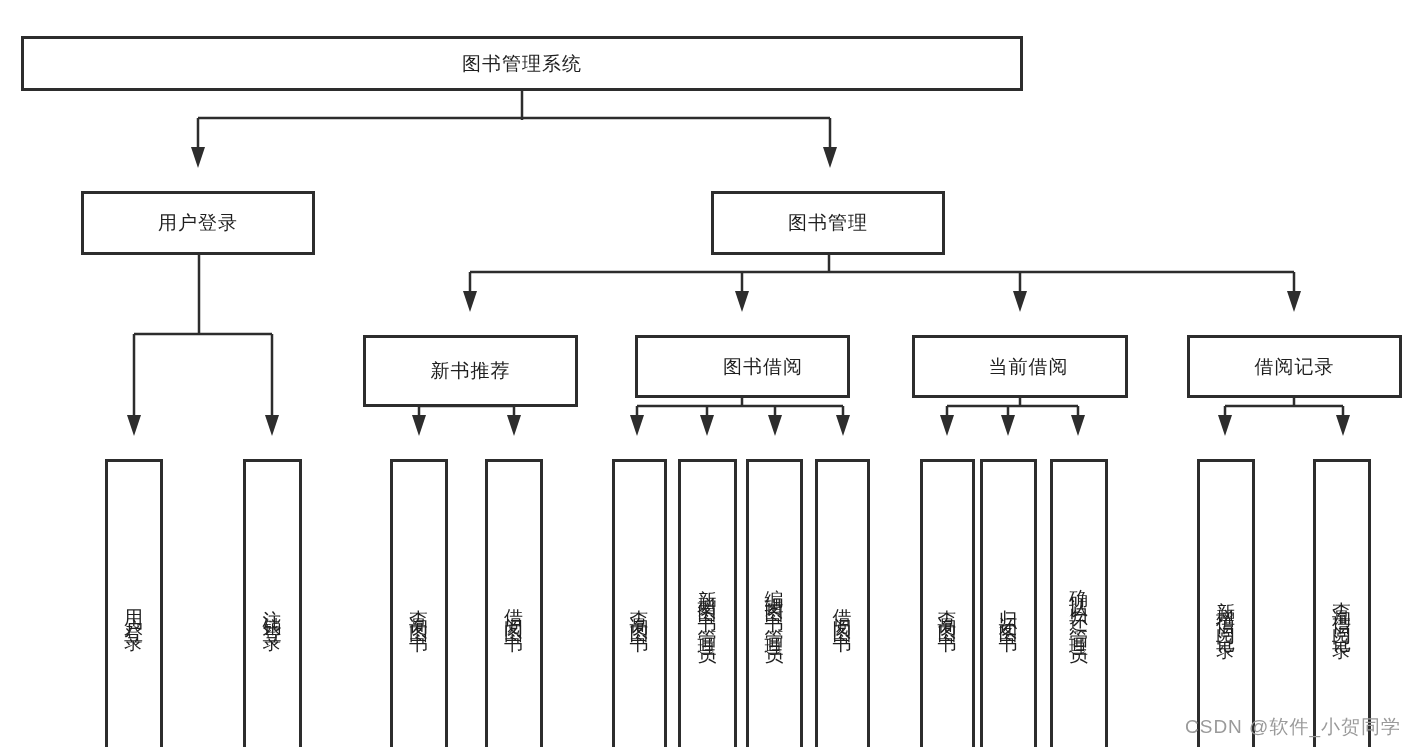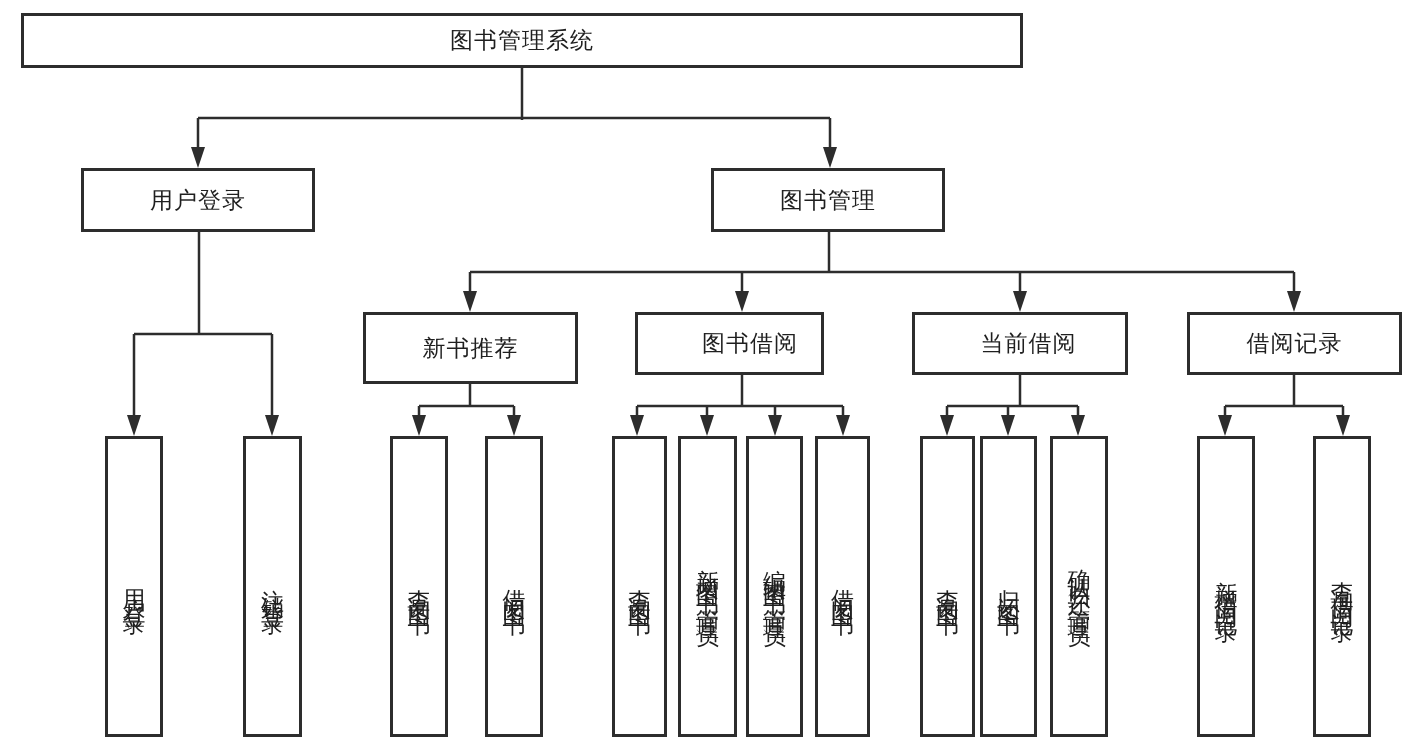--- a/index.html
+++ b/index.html
@@ -16,24 +16,25 @@
   }
   .box {
     position:absolute;
     box-sizing:border-box;
     background:#ffffff;
     border:3px solid #2d2d2d;
     display:flex;
     align-items:center;
     justify-content:center;
     color:#1f1f1f;
-    font-size:23px;
+    font-size:19px;
     letter-spacing:1px;
     white-space:nowrap;
     z-index:2;
+    margin-top:23px;
   }
   .v-box {
     writing-mode:vertical-rl;
     text-orientation:mixed;
     letter-spacing:8px;
     line-height:1;
   }
   .watermark {
     position:absolute;
     left:1185px; top:714px;
@@ -88,21 +89,21 @@
   <div class="box" style="left:81px; top:168px; width:234px; height:64px;">
     <span>用户登录</span>
   </div>
   <div class="box" style="left:711px; top:168px; width:234px; height:64px;">
     <span>图书管理</span>
   </div>
 
   <div class="box" style="left:363px; top:312px; width:215px; height:72px;">
     <span>新书推荐</span>
   </div>
-  <div class="box" style="left:635px; top:312px; width:189px; height:63px;padding-left:41px;">
+  <div class="box" style="left:635px; top:312px; width:215px; height:63px;padding-left:41px;">
     <span>图书借阅</span>
   </div>
   <div class="box" style="left:912px; top:312px; width:216px; height:63px;padding-left:17px;">
     <span>当前借阅</span>
   </div>
   <div class="box" style="left:1187px; top:312px; width:215px; height:63px;">
     <span>借阅记录</span>
   </div>
 
   <div class="box v-box" style="left:105px; top:436px; width:58px; height:301px;">
@@ -142,14 +143,15 @@
     <span>确认归还（管理员）</span>
   </div>
 
   <div class="box v-box" style="left:1197px; top:436px; width:58px; height:301px;">
     <span>新增借阅记录</span>
   </div>
   <div class="box v-box" style="left:1313px; top:436px; width:58px; height:301px;">
     <span>查询借阅记录</span>
   </div>
 
+  <div class="watermark">CSDN @软件_小贺同学</div>
 
 </div>
 
 </body></html>

